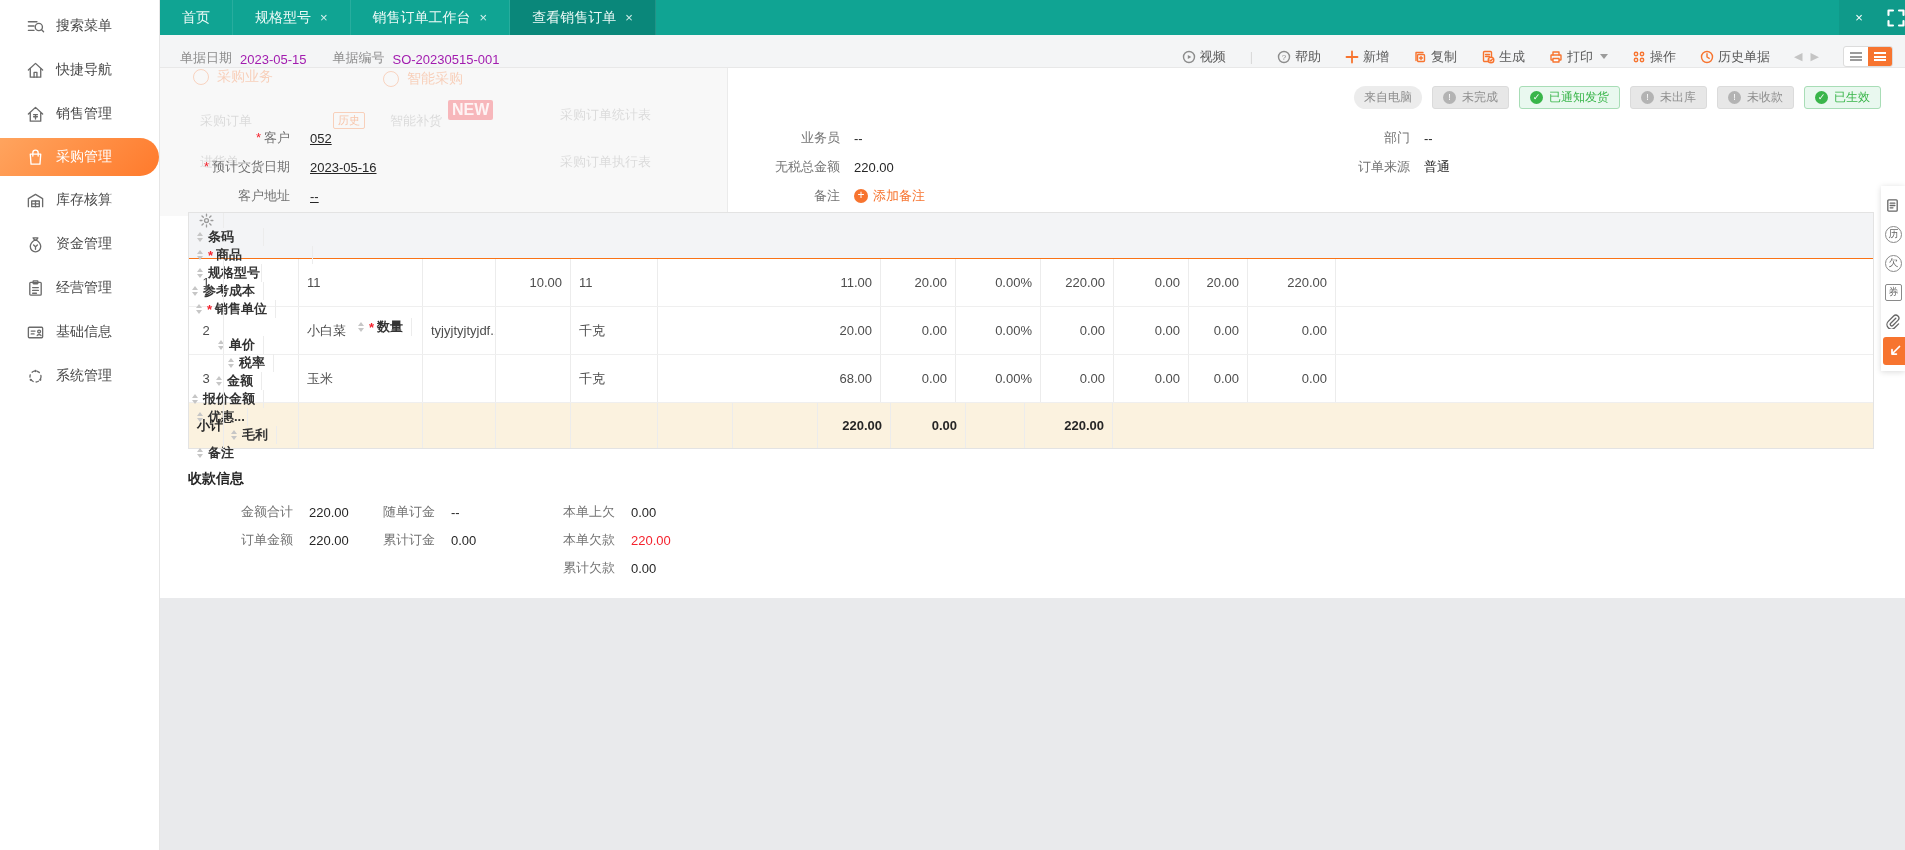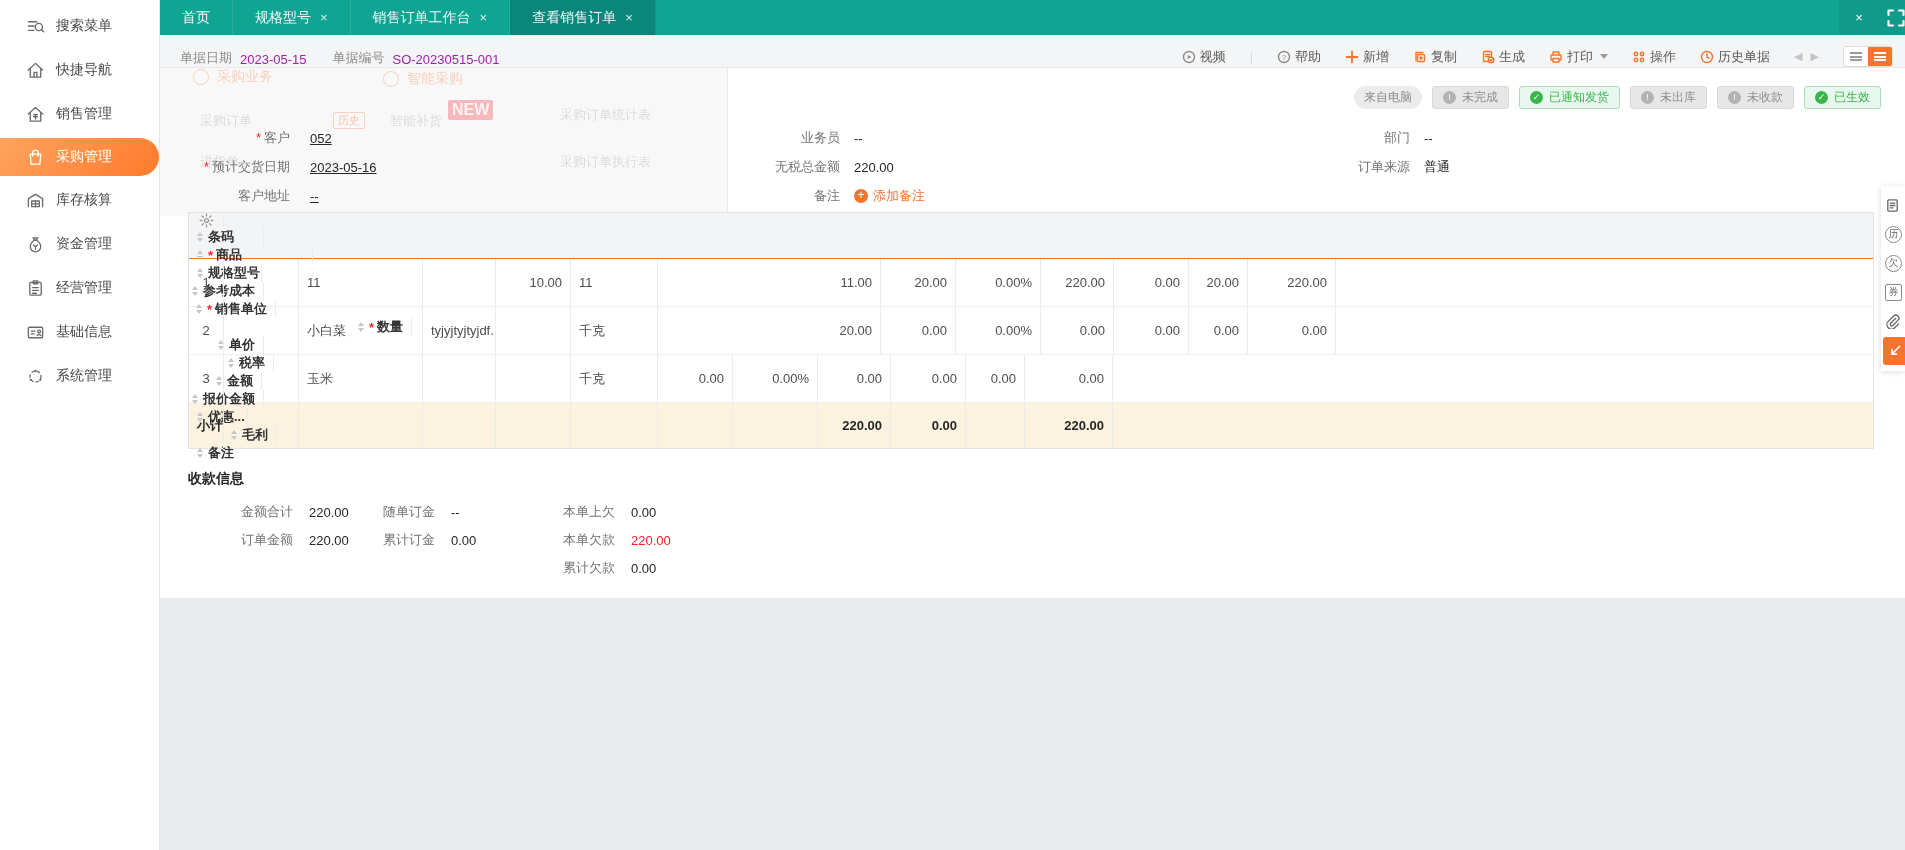--- a/index.html
+++ b/index.html
@@ -576,20 +576,21 @@
           <div class="td ar" style="width: 88px;">0.00</div>
           <div class="td al" style="width: 537px;"></div>
         </div>
         <div class="trow body-row">
           <div class="td ac" style="width: 35px;">3</div>
           <div class="td al" style="width: 75px;"></div>
           <div class="td al" style="width: 124px;">玉米</div>
           <div class="td al" style="width: 73px;"></div>
           <div class="td ar" style="width: 75px;"></div>
           <div class="td al" style="width: 87px;">千克</div>
+          <div class="td ar" style="width: 223px;">68.00</div>
           <div class="td ar" style="width: 75px;">0.00</div>
           <div class="td ar" style="width: 85px;">0.00%</div>
           <div class="td ar" style="width: 73px;">0.00</div>
           <div class="td ar" style="width: 75px;">0.00</div>
           <div class="td ar" style="width: 59px;">0.00</div>
           <div class="td ar" style="width: 88px;">0.00</div>
           <div class="td al" style="width: 537px;"></div>
         </div>
         <div class="trow body-row subtotal">
           <div class="td al" style="width: 35px;">小计</div>

